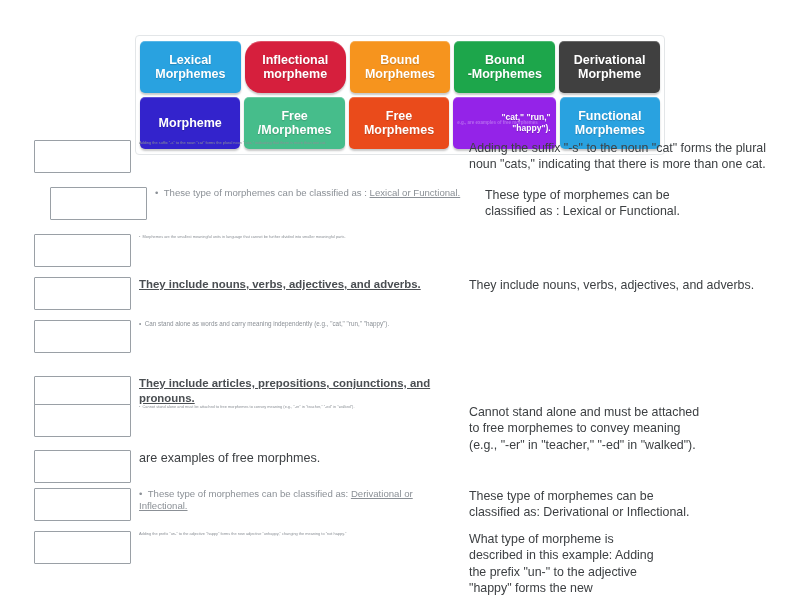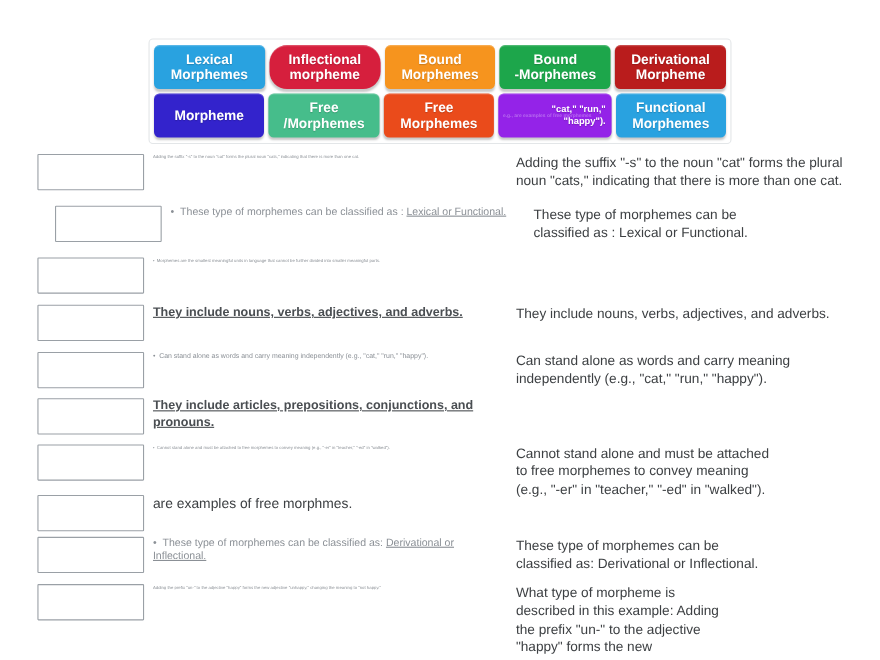--- a/index.html
+++ b/index.html
@@ -32,21 +32,21 @@
   .tile-row {
     display: flex;
     gap: 4px;
     margin-bottom: 4px;
   }
   .tile-row:last-child { margin-bottom: 0; }
 
   .tile {
     flex: 1 1 0;
     min-width: 0;
-    height: 40px;
+    height: 52px;
     border-radius: 5px;
     color: #ffffff;
     font-weight: bold;
     font-size: 12.5px;
     line-height: 1.12;
     text-align: center;
     display: flex;
     align-items: center;
     justify-content: center;
     padding: 0 3px;
@@ -138,21 +138,21 @@
 <div id="tile-bank">
     <div class="tile-row">
       <div class="tile" style="background: rgb(41, 162, 224);"><span>Lexical
 Morphemes</span></div>
       <div class="tile" style="background: rgb(214, 31, 61); border-radius: 16px;"><span>Inflectional
 morpheme</span></div>
       <div class="tile" style="background: rgb(246, 148, 30);"><span>Bound
 Morphemes</span></div>
       <div class="tile" style="background: rgb(29, 166, 75);"><span>Bound
 -Morphemes</span></div>
-      <div class="tile" style="background: #b91c1c;"><span>Derivational
+      <div class="tile" style="background: #404040;"><span>Derivational
 Morpheme</span></div>
     </div>
     <div class="tile-row">
       <div class="tile" style="background: rgb(51, 35, 204);"><span>Morpheme</span></div>
       <div class="tile" style="background: rgb(70, 189, 139);"><span>Free
 /Morphemes</span></div>
       <div class="tile" style="background: rgb(234, 75, 27);"><span>Free
 Morphemes</span></div>
       <div class="tile overflow-tile" style="background: rgb(148, 35, 232);"><span class="ghost">e.g., are examples of free morphemes</span><span>"cat," "run,"
 "happy").</span></div>
@@ -188,24 +188,22 @@
       <div class="thumb large">
         <div class="thumb-inner"><span class="u">They include nouns, verbs, adjectives, and adverbs.</span></div>
       </div>
       <div class="answer">They include nouns, verbs, adjectives, and adverbs.</div>
     </div>
     <div class="row" style="position: absolute; top: 180px; left: 0px; width: 800px;">
       <div class="dropbox"></div>
       <div class="thumb small">
         <div class="thumb-inner"><span class="bull"></span><span>Can stand alone as words and carry meaning independently (e.g., "cat," "run," "happy").</span></div>
       </div>
-      <div class="answer">Can stand alone as words and carry meaning
-independently (e.g., "cat," "run," "happy").</div>
-    </div>
-    <div class="row" style="position: absolute; top: 222px; left: 0px; width: 632px;">
+    </div>
+    <div class="row" style="position: absolute; top: 236px; left: 0px; width: 632px;">
       <div class="dropbox"></div>
       <div class="thumb large">
         <div class="thumb-inner"><span class="u">They include articles, prepositions, conjunctions, and pronouns.</span></div>
       </div>
     </div>
     <div class="row" style="position: absolute; top: 264px; left: 0px; width: 712px;">
       <div class="dropbox"></div>
       <div class="thumb tiny">
         <div class="thumb-inner"><span class="bull"></span><span>Cannot stand alone and must be attached to free morphemes to convey meaning (e.g., "-er" in "teacher," "-ed" in "walked").</span></div>
       </div>

